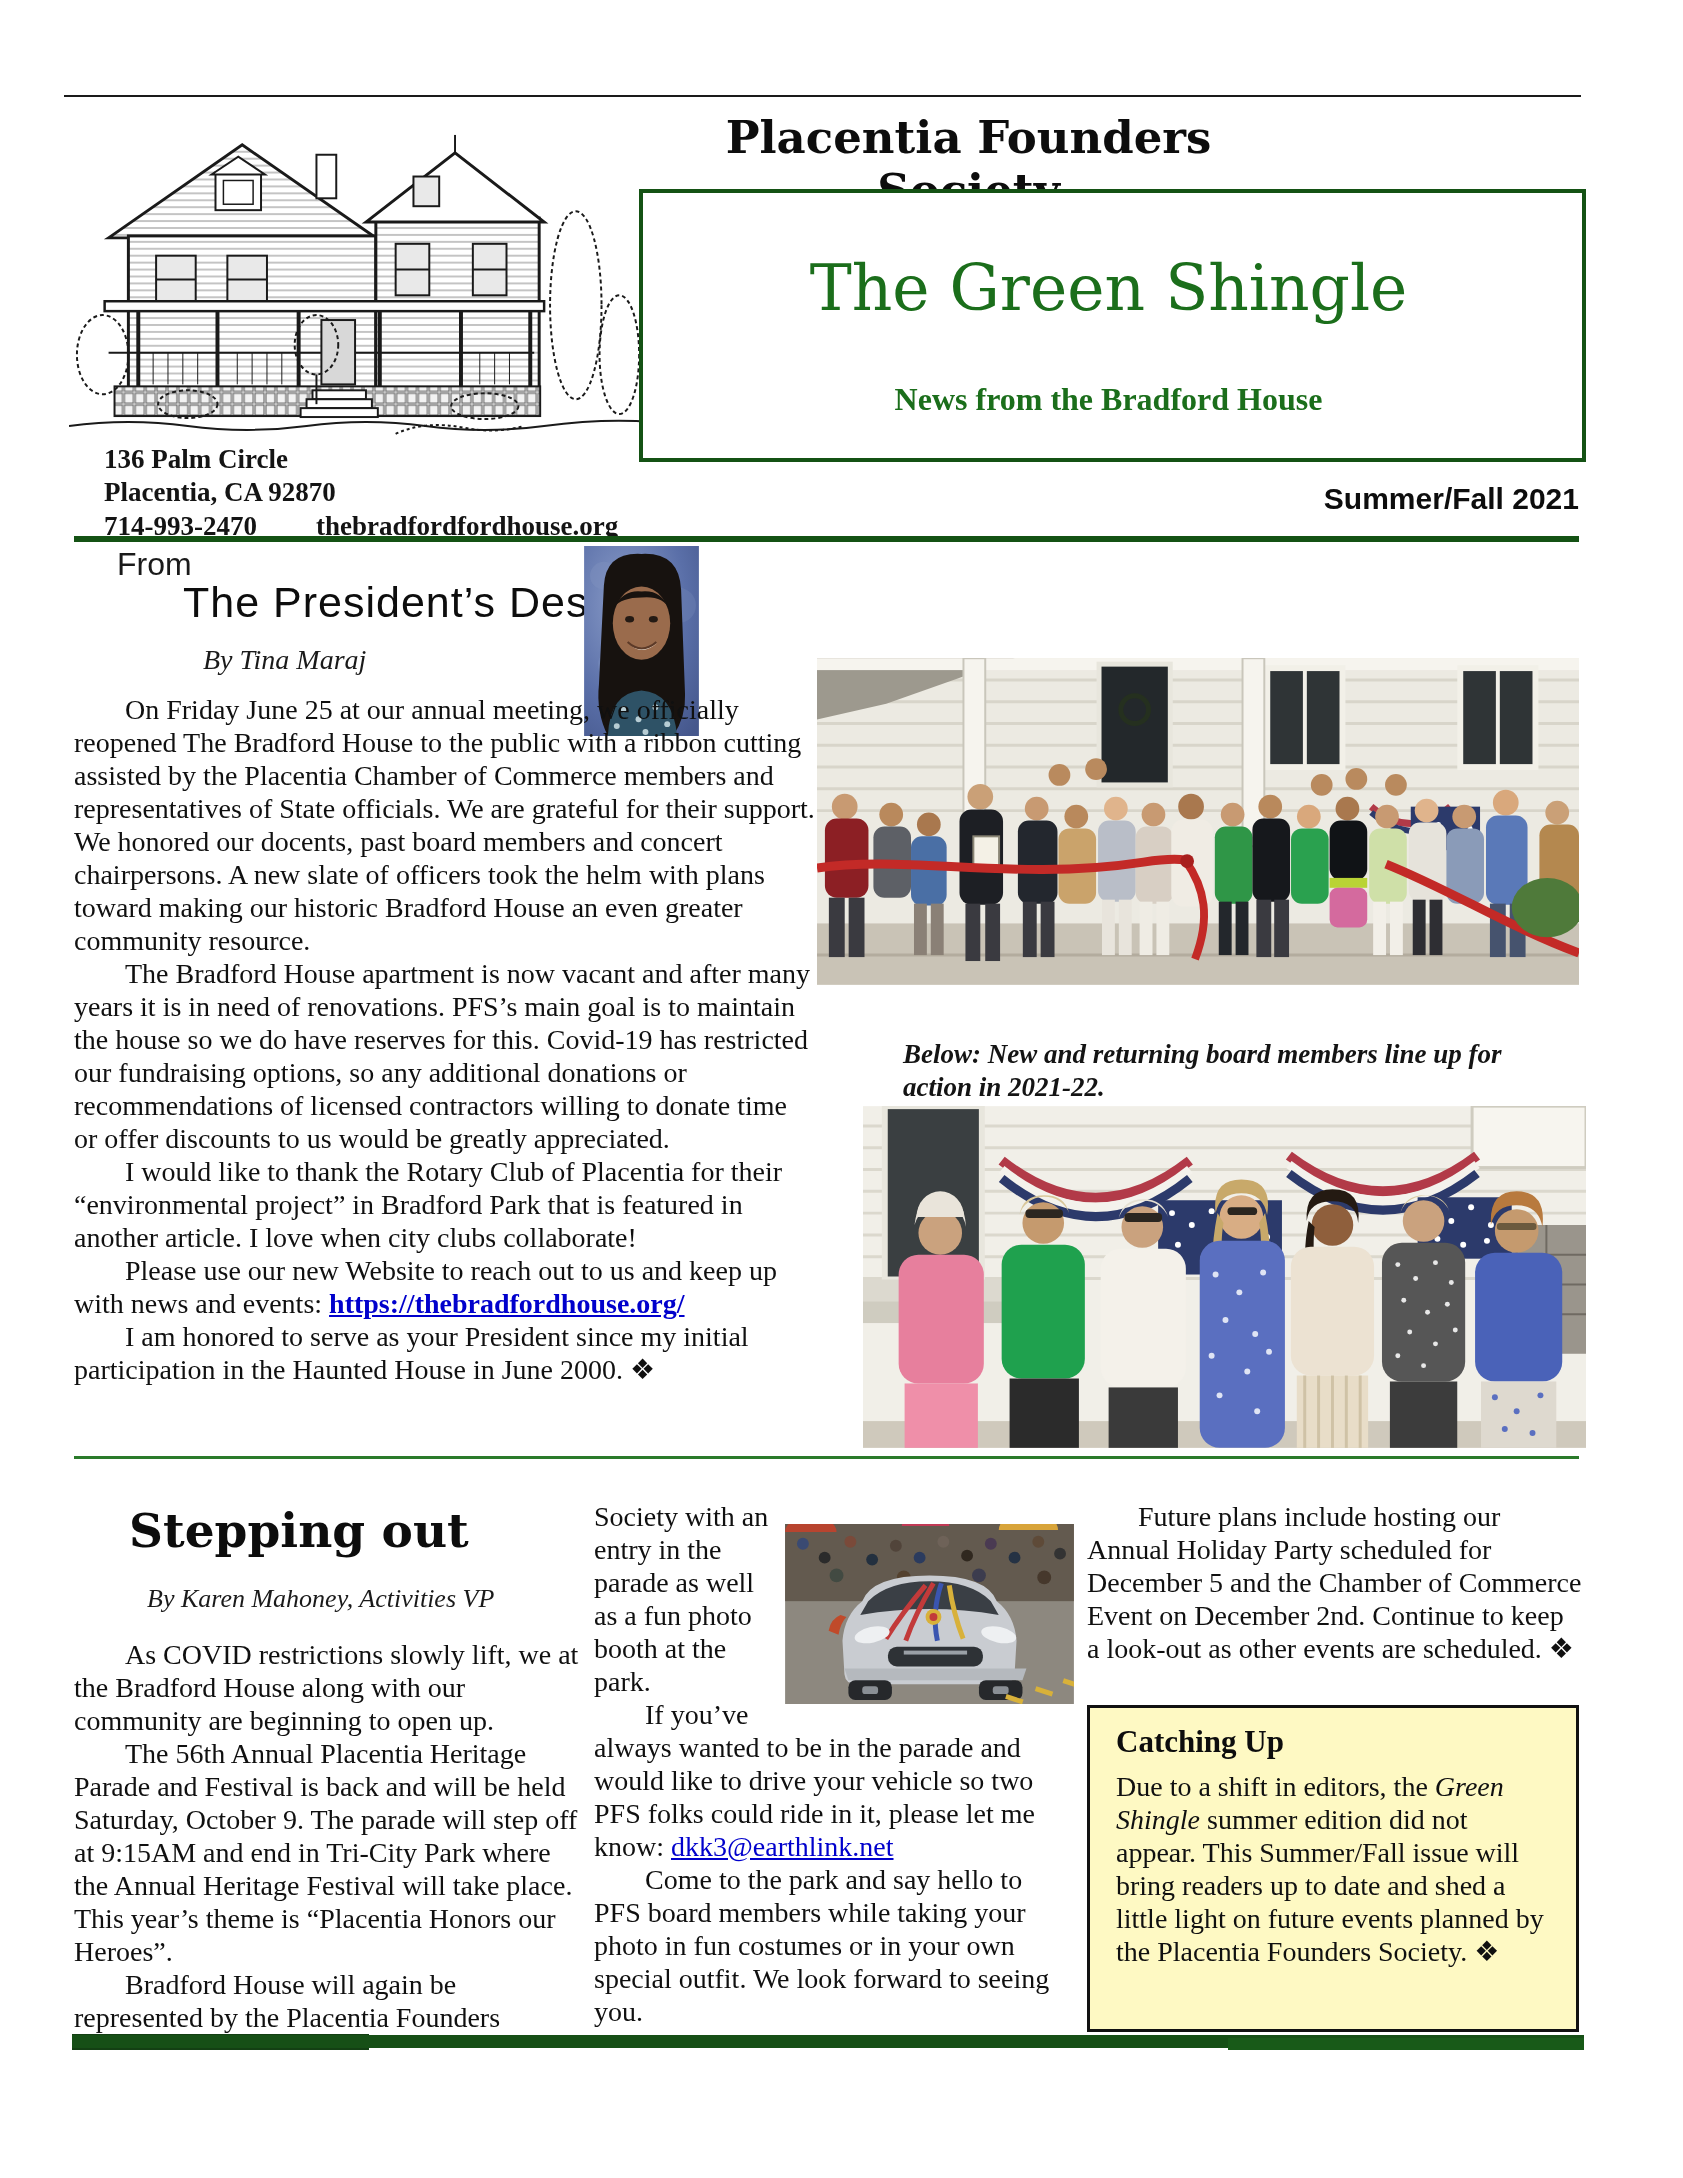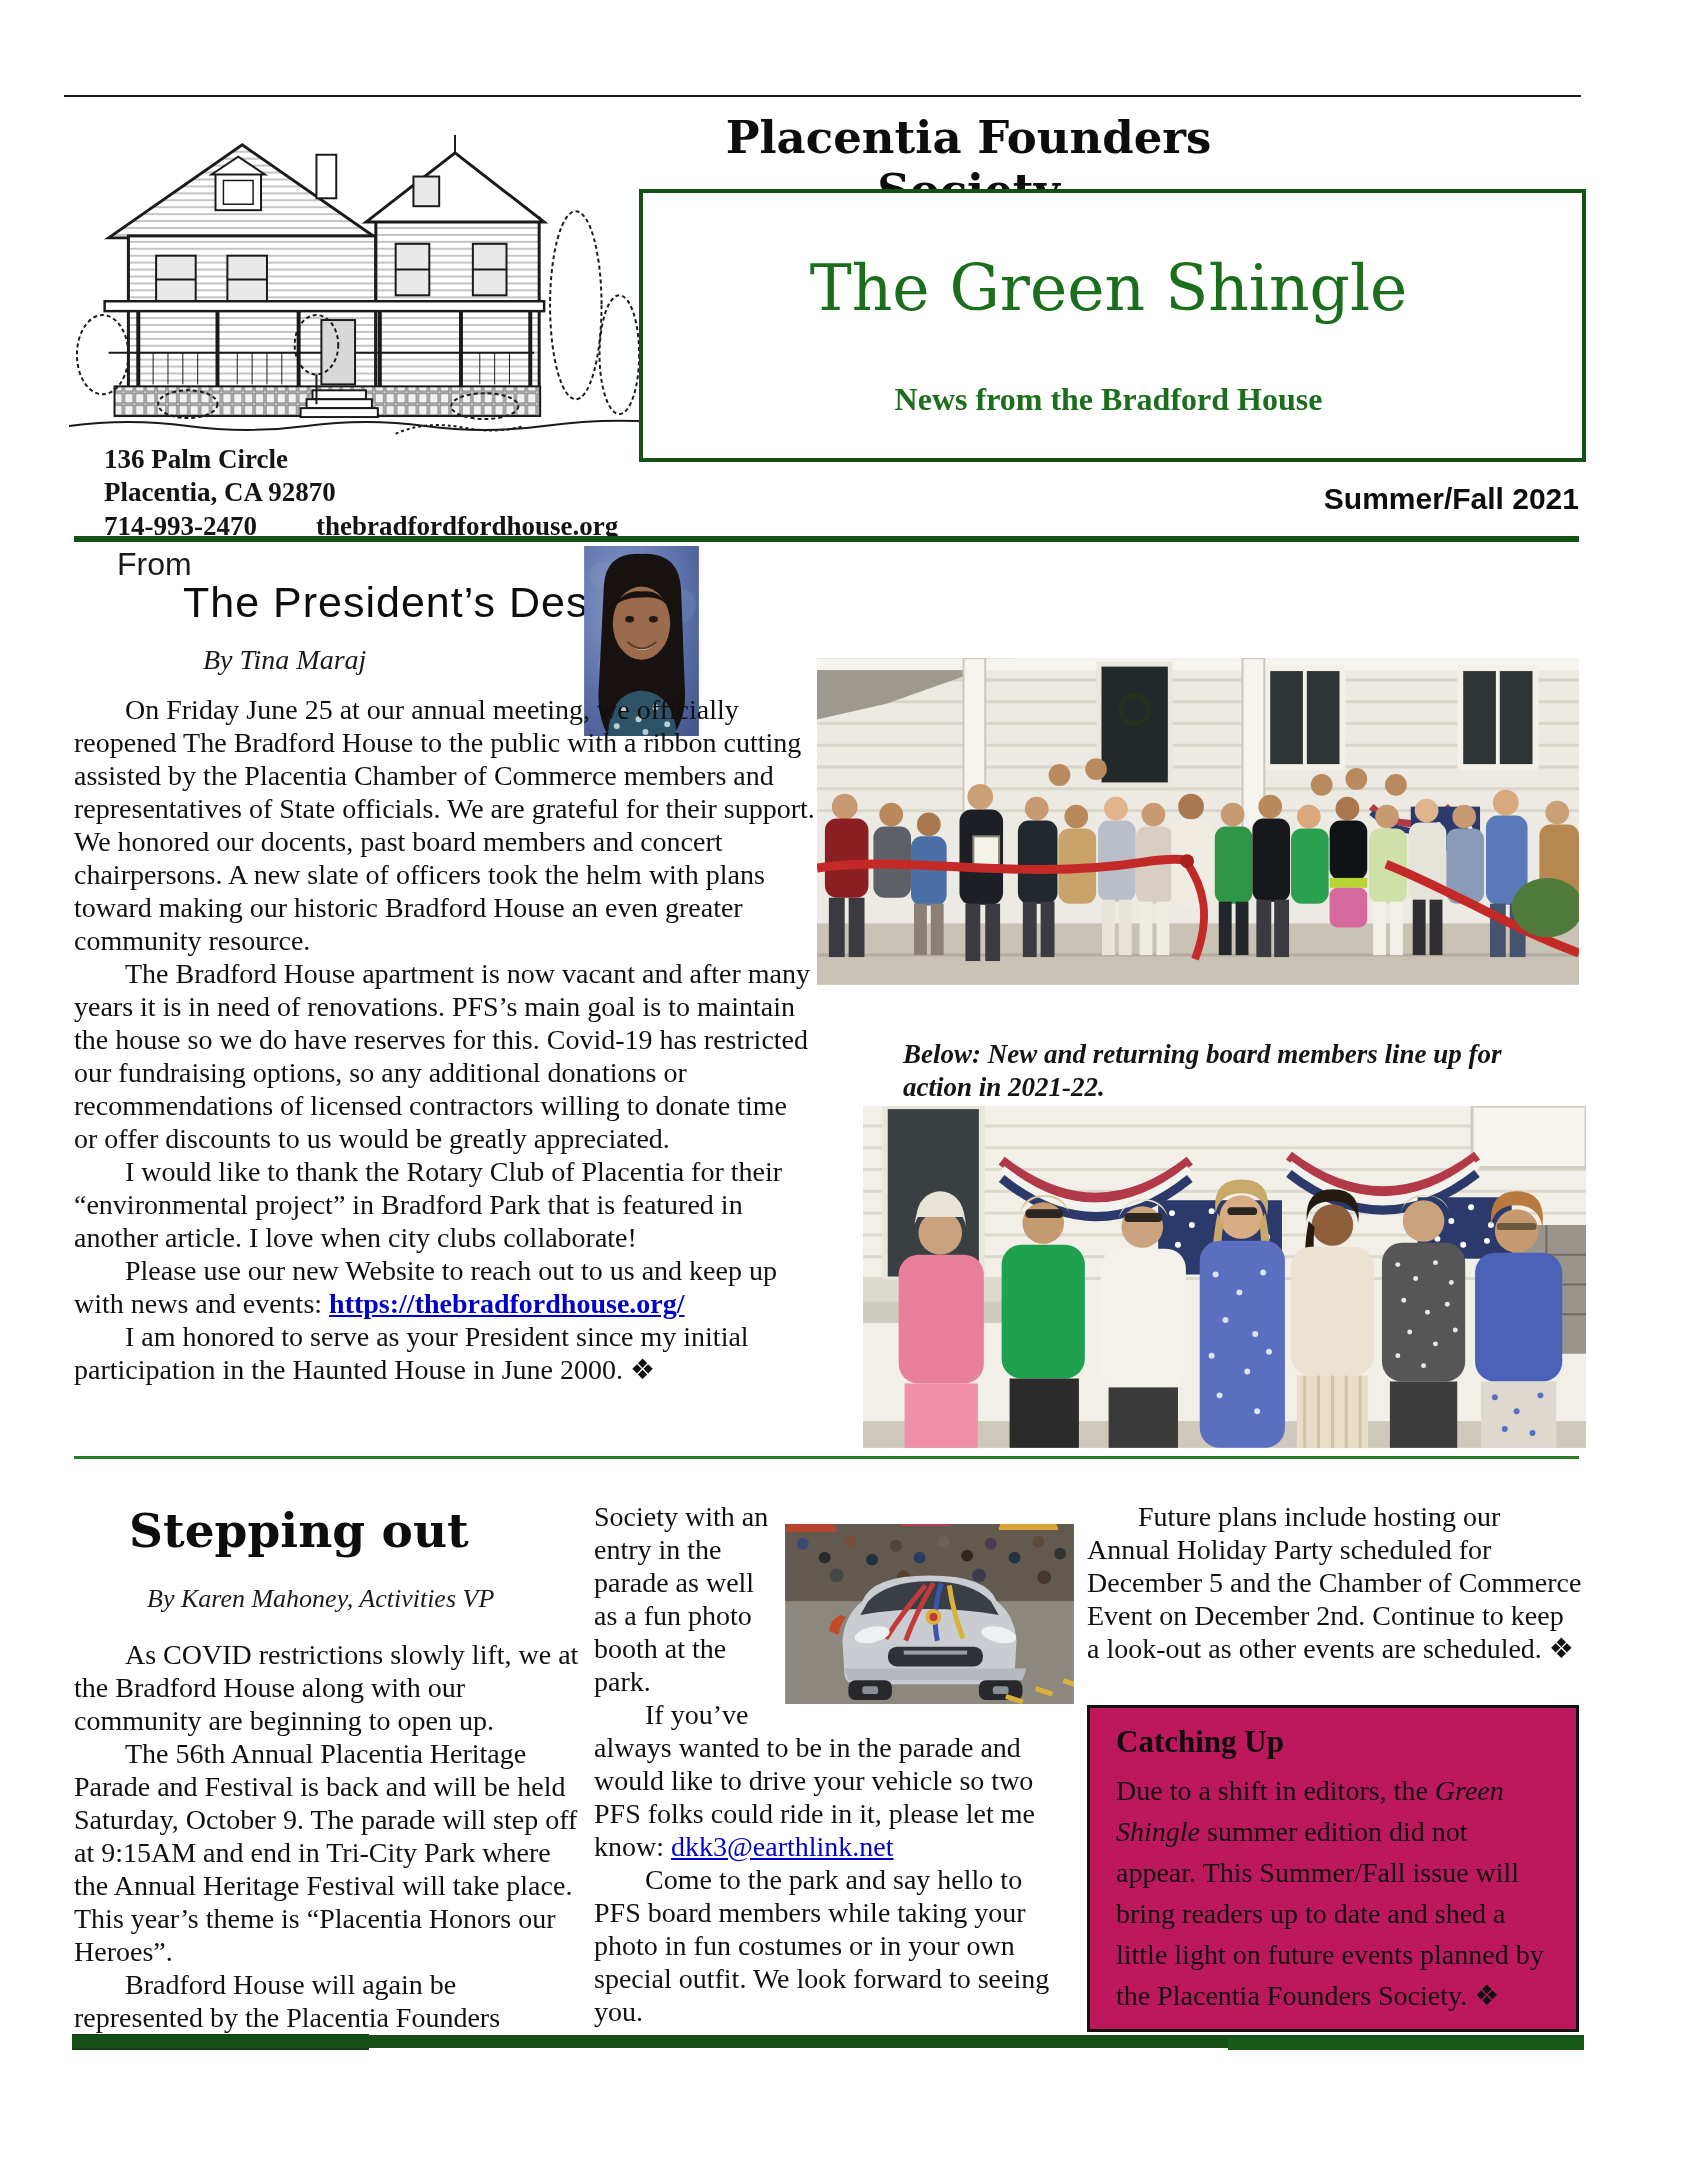--- a/index.html
+++ b/index.html
@@ -38,24 +38,24 @@
   a.lnk{color:#0000cc;text-decoration:underline;cursor:pointer;}
   a.lnkb{font-weight:bold;}
   .caption{left:903px;width:673px;font-weight:bold;font-style:italic;font-size:27px;line-height:33px;color:#141414;}
   
   .stephead{left:129px;top:1503px;font-family:"DejaVu Serif",serif;font-weight:bold;font-size:47px;color:#0d0d0d;}
   .stepby{left:147px;top:1584px;font-style:italic;font-size:26px;color:#1a1a1a;}
   .col1{left:74px;top:1638px;width:505px;}
   .col2{left:594px;top:1500px;width:480px;}
   .col3{left:1087px;top:1500px;width:495px;}
   .carwrap{float:right;width:289px;height:180px;margin:24px 0 6px 10px;}
-  .cubox{left:1087px;top:1705px;width:492px;height:327px;border:3px solid #111;background:#be185d;box-sizing:border-box;}
+  .cubox{left:1087px;top:1705px;width:492px;height:327px;border:3px solid #111;background:#fef9c3;box-sizing:border-box;}
   .cutitle{font-family:"Liberation Serif",serif;font-weight:bold;font-size:31px;color:#0d0d0d;
            margin:16px 0 10px 26px;}
-  .cubody{margin:0 24px 0 26px;font-size:28px;line-height:41px;}
+  .cubody{margin:0 24px 0 26px;font-size:28px;line-height:33px;}
   .ital{font-style:italic;}
   
   .imgframe{overflow:hidden;}
 </style>
 </head>
 <body>
 
 <div id="page">
 
   <div class="abs topline"></div>

